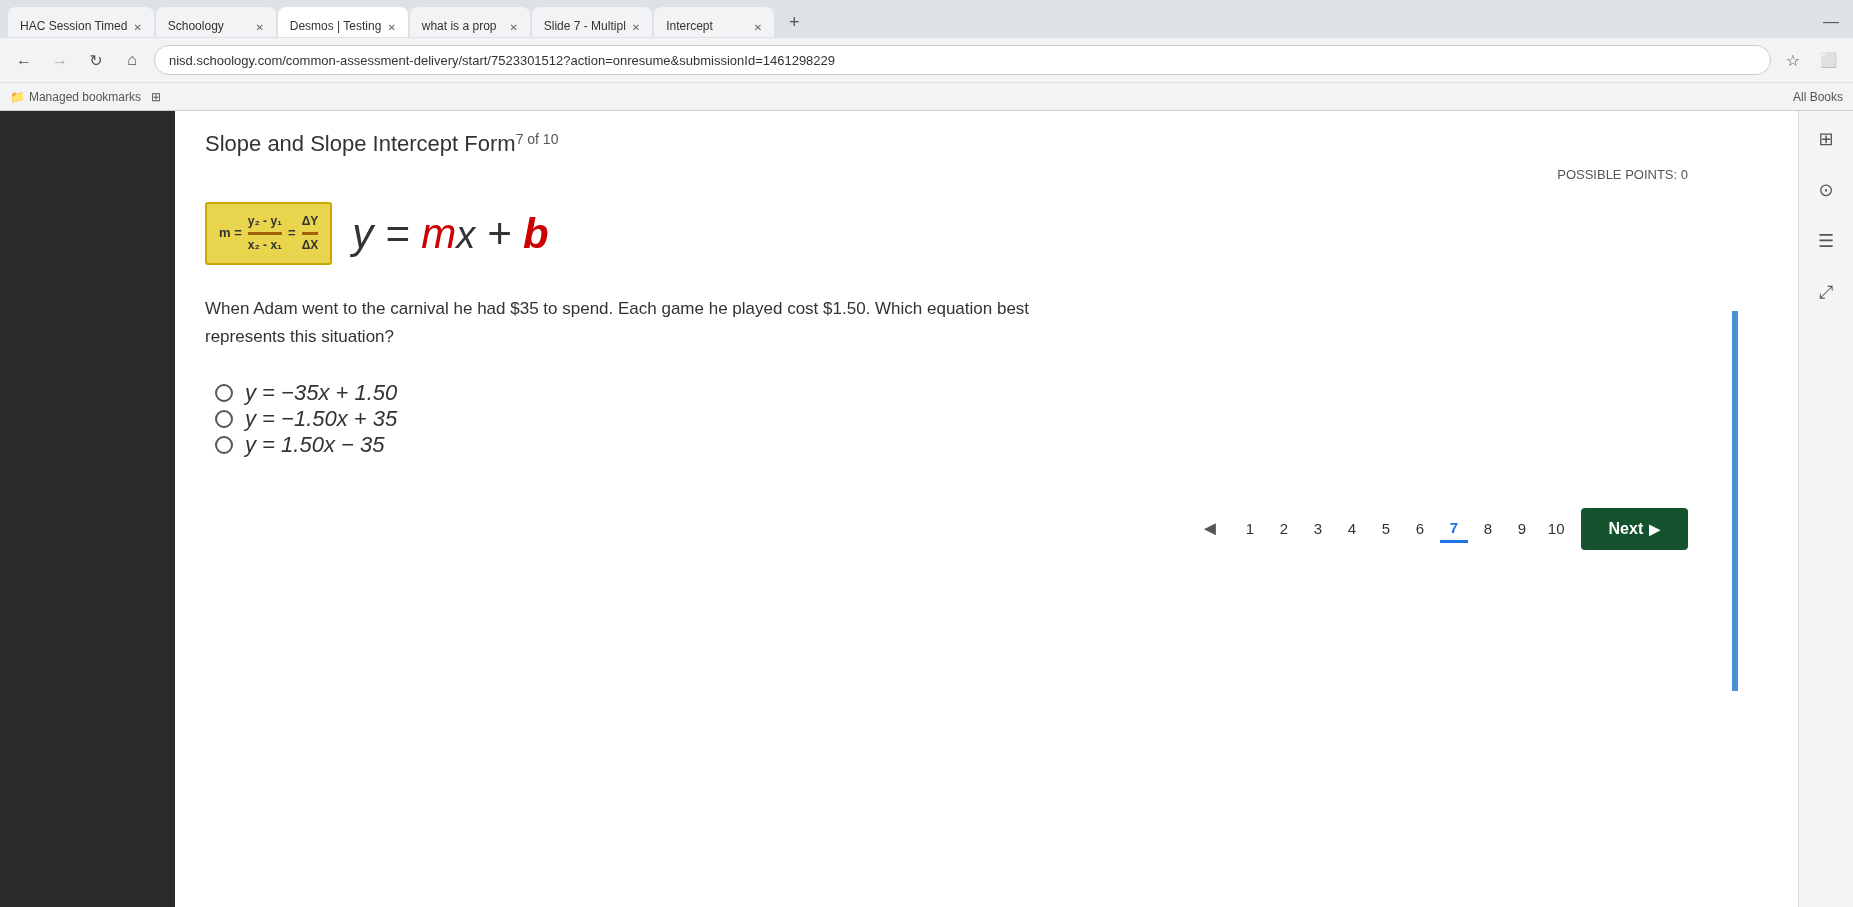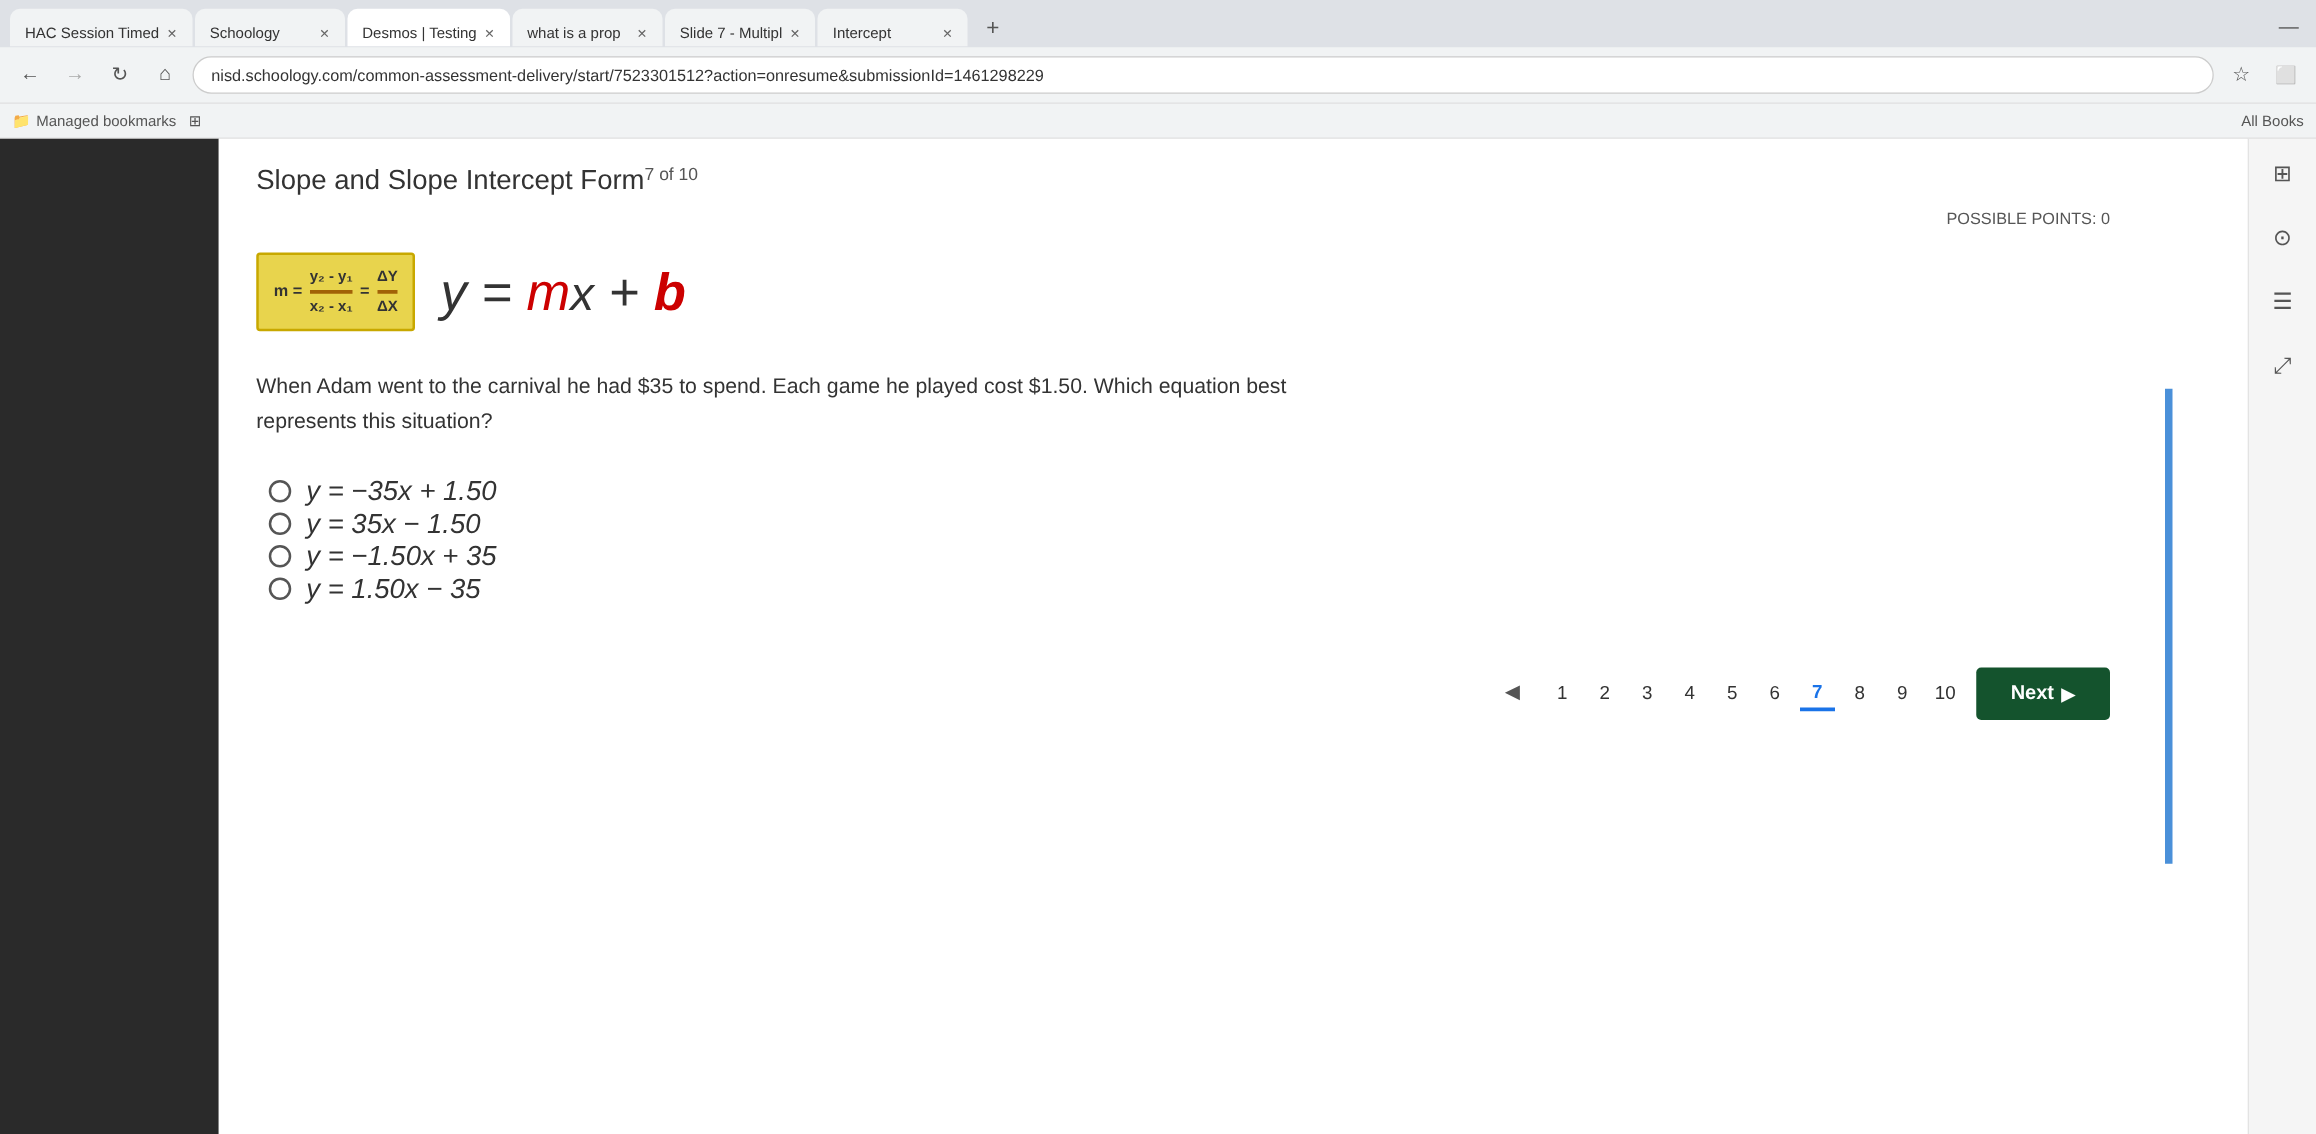--- a/index.html
+++ b/index.html
@@ -444,26 +444,20 @@
 
     <div class="answer-choices">
 
       <div class="answer-choice">
         <div class="radio-btn"></div>
         <span class="choice-text">
           <em>y</em> = −35<em>x</em> + 1.50
         </span>
       </div>
 
-      <div class="answer-choice">
-        <div class="radio-btn"></div>
-        <span class="choice-text">
-          <em>y</em> = 35<em>x</em> − 1.50
-        </span>
-      </div>
 
       <div class="answer-choice">
         <div class="radio-btn"></div>
         <span class="choice-text">
           <em>y</em> = −1.50<em>x</em> + 35
         </span>
       </div>
 
       <div class="answer-choice">
         <div class="radio-btn"></div>

